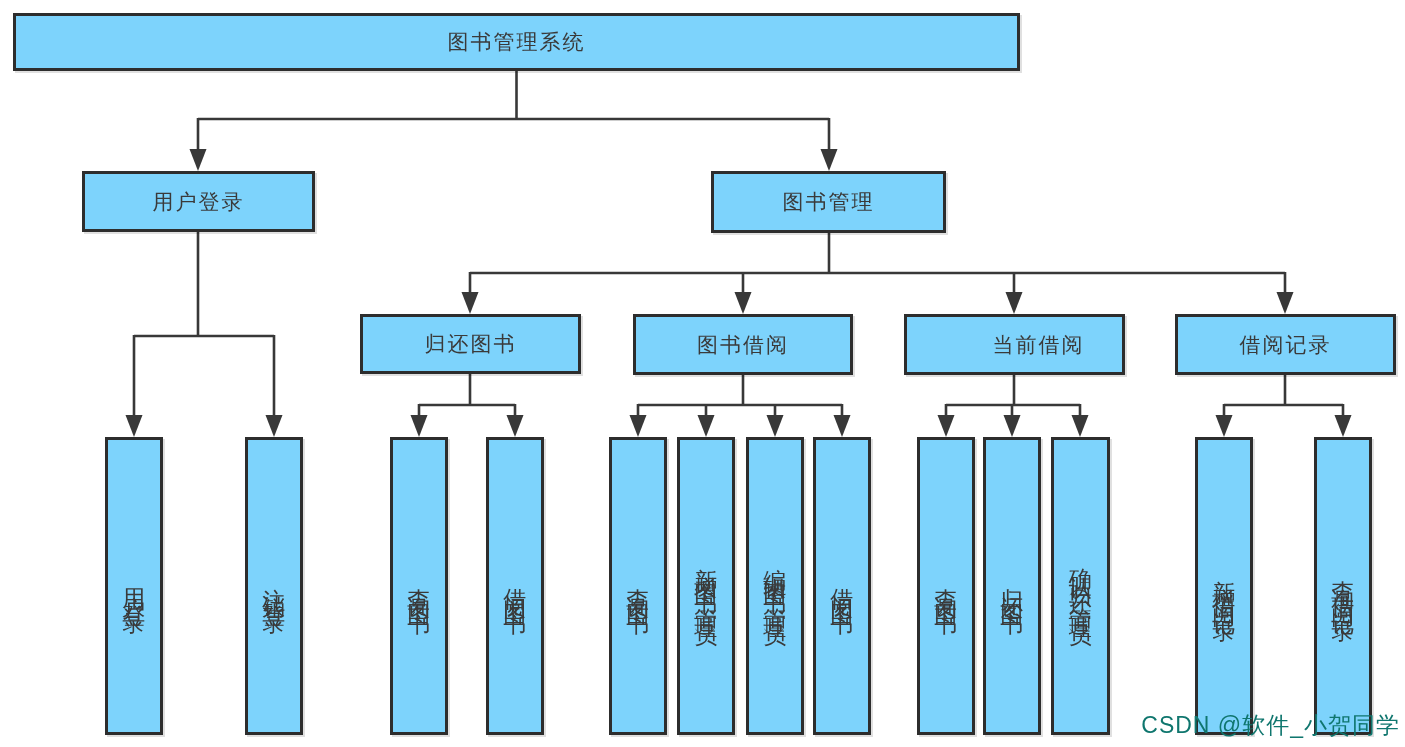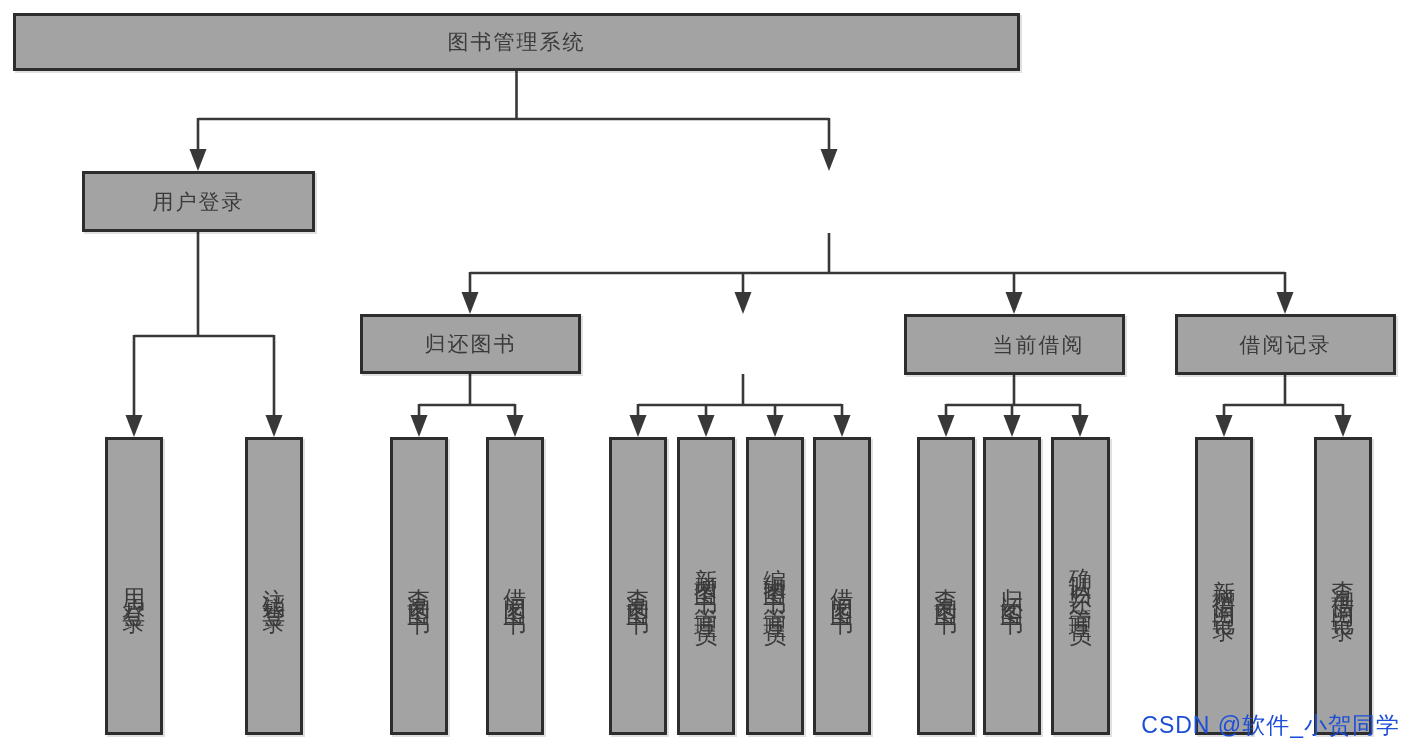--- a/index.html
+++ b/index.html
@@ -4,33 +4,33 @@
 <style>
   html,body { margin:0; padding:0; background:#ffffff; }
   .canvas {
     position:relative; width:1405px; height:747px; background:#ffffff;
     font-family:"Liberation Sans", sans-serif; overflow:hidden;
   }
   svg.connectors { position:absolute; left:0; top:0; z-index:1; }
   .ln path { stroke:#383838; stroke-width:2.6; fill:none; }
   .ln polygon { fill:#383838; stroke:none; }
   .node {
-    position:absolute; box-sizing:border-box; background:#a3a3a3;
+    position:absolute; box-sizing:border-box; background:#7dd3fc;
     border:3px solid #2d2d2d; color:#3a3a3a; z-index:2;
     display:flex; align-items:center; justify-content:center;
     box-shadow:2px 2px 0 rgba(0,0,0,0.12);
   }
   .h { font-size:21px; letter-spacing:2px; white-space:nowrap; }
   .v {
     writing-mode:vertical-rl; text-orientation:mixed;
     font-size:23px; letter-spacing:8px; line-height:1.15;
   }
   .watermark {
     position:absolute; top:710px; right:5px; z-index:5;
-    font-size:23px; color:#1d4ed8; letter-spacing:1px; white-space:nowrap;
+    font-size:23px; color:#0f766e; letter-spacing:1px; white-space:nowrap;
   }
 </style>
 </head>
 <body>
 
 <div class="canvas">
 
   <svg class="connectors ln" width="1405" height="747" viewBox="0 0 1405 747">
 
     <g>
@@ -103,22 +103,24 @@
       <path d="M1224 404 V416"></path>
       <path d="M1343 404 V416"></path>
       <polygon points="1215.5,415 1232.5,415 1224,437"></polygon>
       <polygon points="1334.5,415 1351.5,415 1343,437"></polygon>
     </g>
   </svg>
 
   <div class="node h" style="left:13px; top:13px; width:1007px; height:58px;">图书管理系统</div>
 
   <div class="node h" style="left:82px; top:171px; width:233px; height:61px;">用户登录</div>
+  <div class="node h" style="left:711px; top:171px; width:235px; height:62px;">图书管理</div>
 
   <div class="node h" style="left:360px; top:314px; width:221px; height:60px;">归还图书</div>
+  <div class="node h" style="left:633px; top:314px; width:220px; height:61px;">图书借阅</div>
   <div class="node h" style="left:904px; top:314px; width:221px; height:61px;padding-left:48px;">当前借阅</div>
   <div class="node h" style="left:1175px; top:314px; width:221px; height:61px;">借阅记录</div>
 
   <div class="node v" style="left:105px; top:437px; width:58px; height:298px;">用户登录</div>
   <div class="node v" style="left:245px; top:437px; width:58px; height:298px;">注销登录</div>
 
   <div class="node v" style="left:390px; top:437px; width:58px; height:298px;">查询图书</div>
   <div class="node v" style="left:486px; top:437px; width:58px; height:298px;">借阅图书</div>
 
   <div class="node v" style="left:609px; top:437px; width:58px; height:298px;">查询图书</div>

